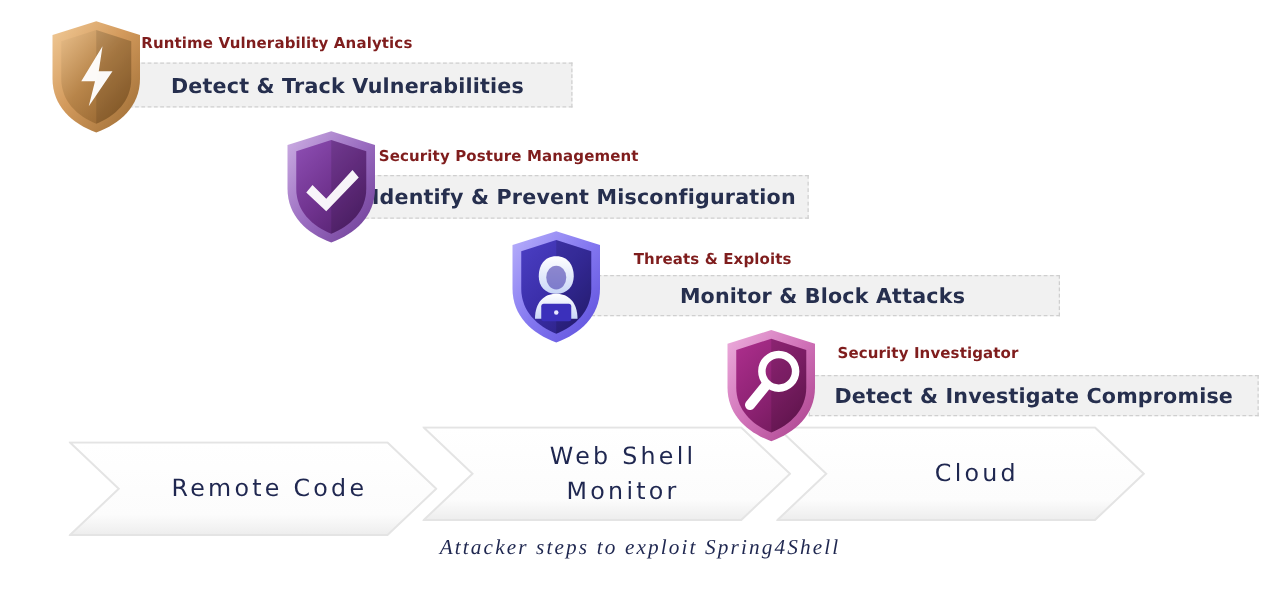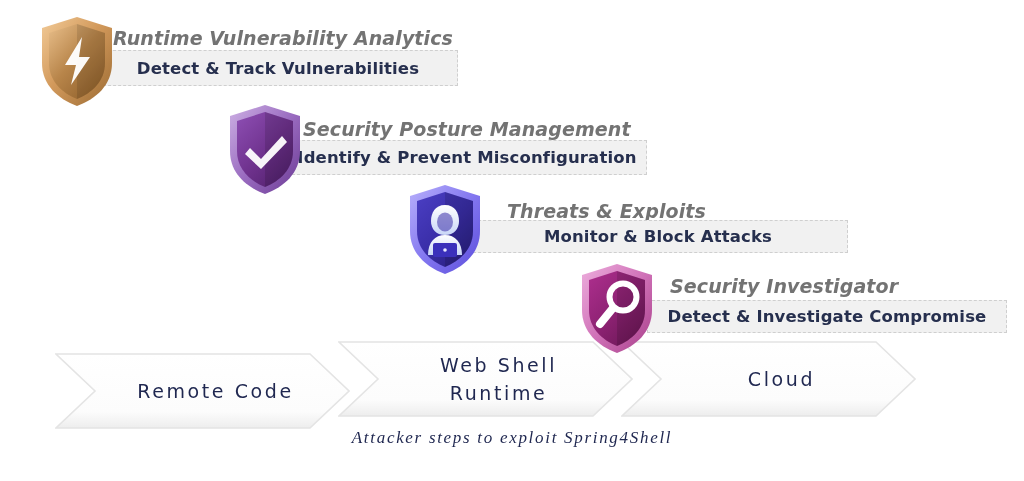--- a/index.html
+++ b/index.html
@@ -21,24 +21,23 @@
     background: #ffffff;
   }
 
   
   .cap-row {
     position: absolute;
   }
   .cap-title {
     position: absolute;
     font-family: "DejaVu Sans", sans-serif;
-    font-style: italic;
     font-weight: 600;
-    font-size: 19px;
-    color: #737373;
+    font-size: 12px;
+    color: #7f1d1d;
     white-space: nowrap;
     letter-spacing: 0.1px;
   }
   .cap-box {
     position: absolute;
     background: #f1f1f1;
     border: 1.6px dashed #cfcfcf;
     box-sizing: border-box;
     display: flex;
     align-items: center;
@@ -244,21 +243,21 @@
       <span class="chev-line">Remote Code</span>
     </div>
   </div>
 
   <div class="chev" style="left:338px; width:295px;">
     <svg viewBox="0 0 295 76" preserveAspectRatio="none">
       <path d="M1 1 H255 L294 38 L255 75 H1 L40 38 Z" fill="url(#cg)" stroke="#e4e4e4" stroke-width="1.6"></path>
     </svg>
     <div class="chev-text">
       <span class="chev-line">Web Shell</span>
-      <span class="chev-line">Runtime</span>
+      <span class="chev-line">Monitor</span>
     </div>
   </div>
 
   <div class="chev" style="left:621px; width:295px;">
     <svg viewBox="0 0 295 76" preserveAspectRatio="none">
       <path d="M1 1 H255 L294 38 L255 75 H1 L40 38 Z" fill="url(#cg)" stroke="#e4e4e4" stroke-width="1.6"></path>
     </svg>
     <div class="chev-text">
       <span class="chev-line">Cloud</span>
     </div>

